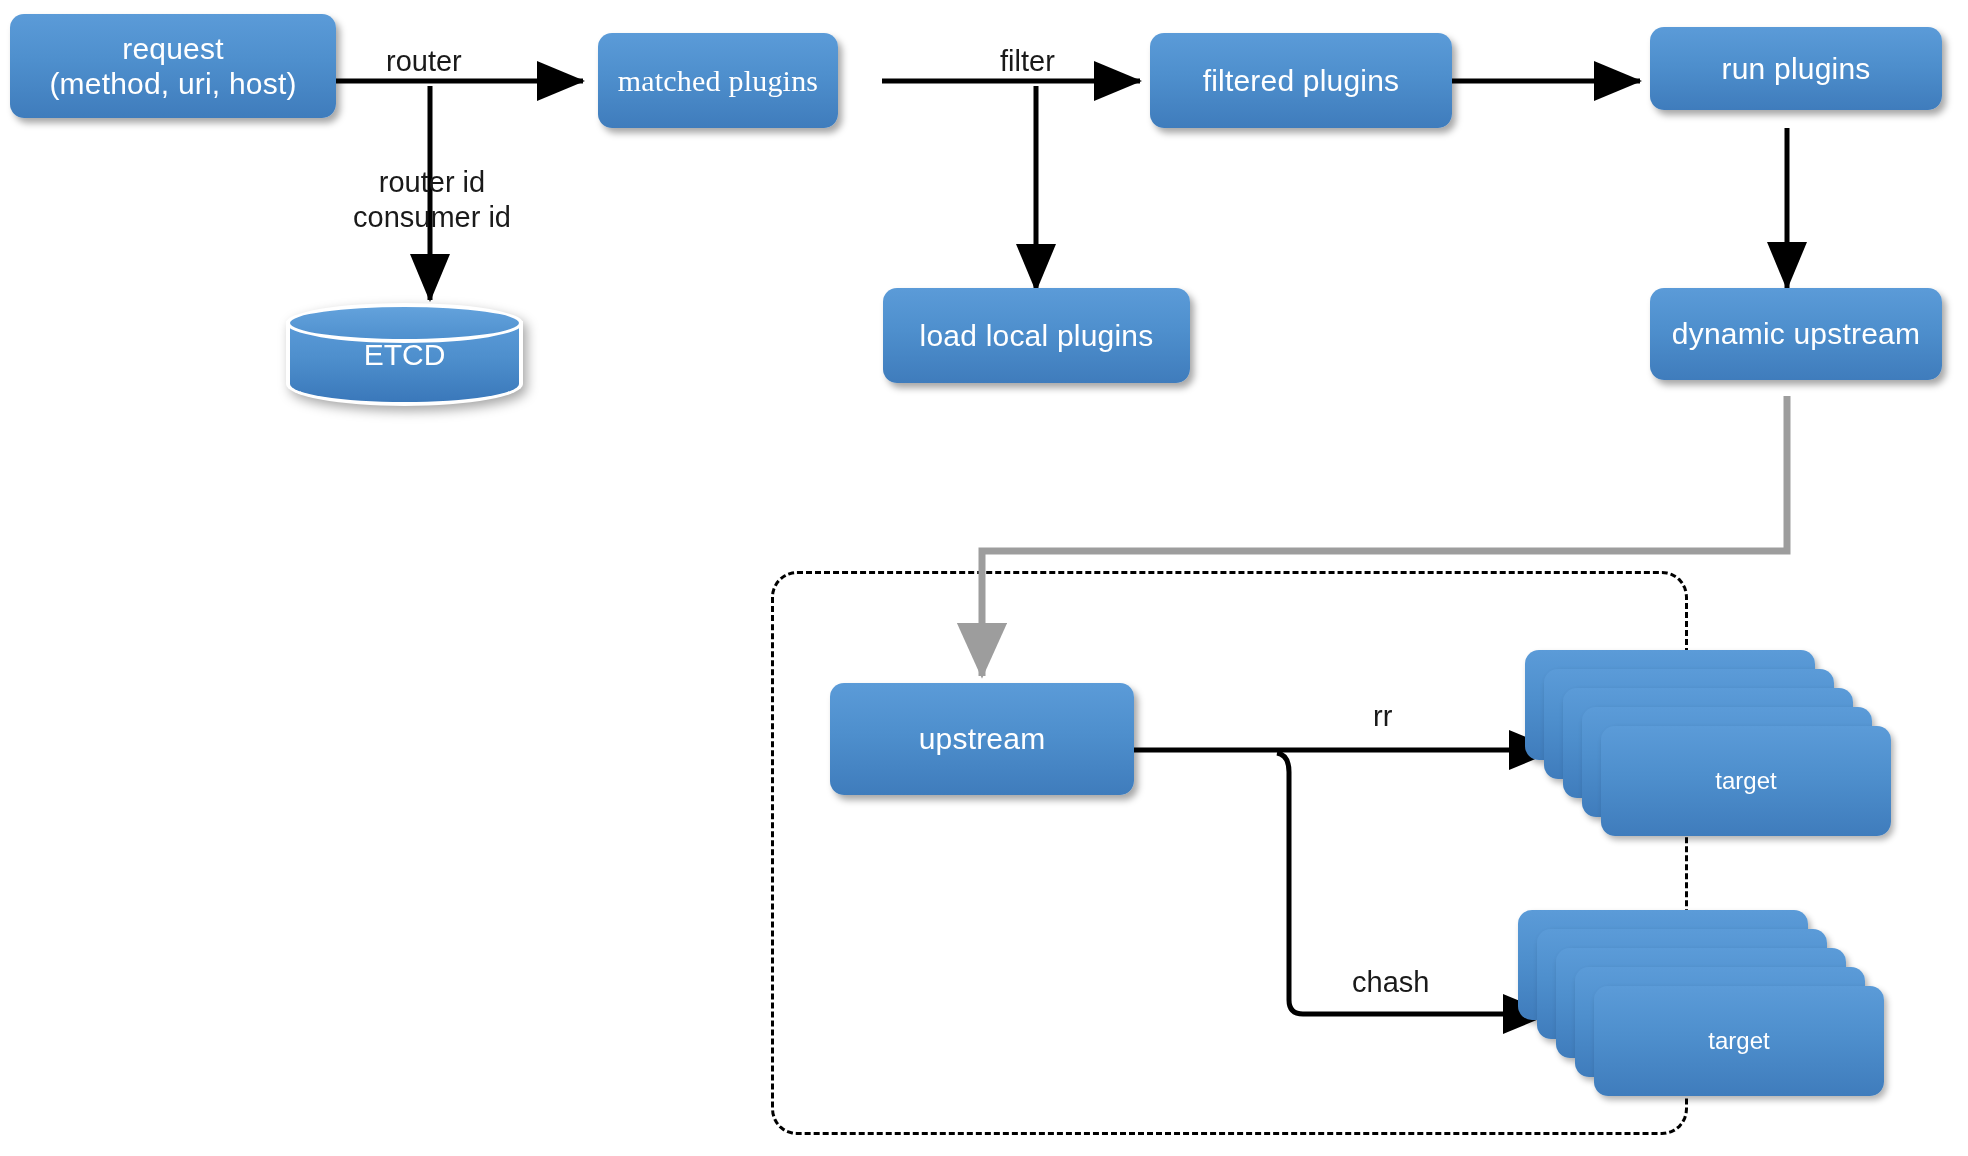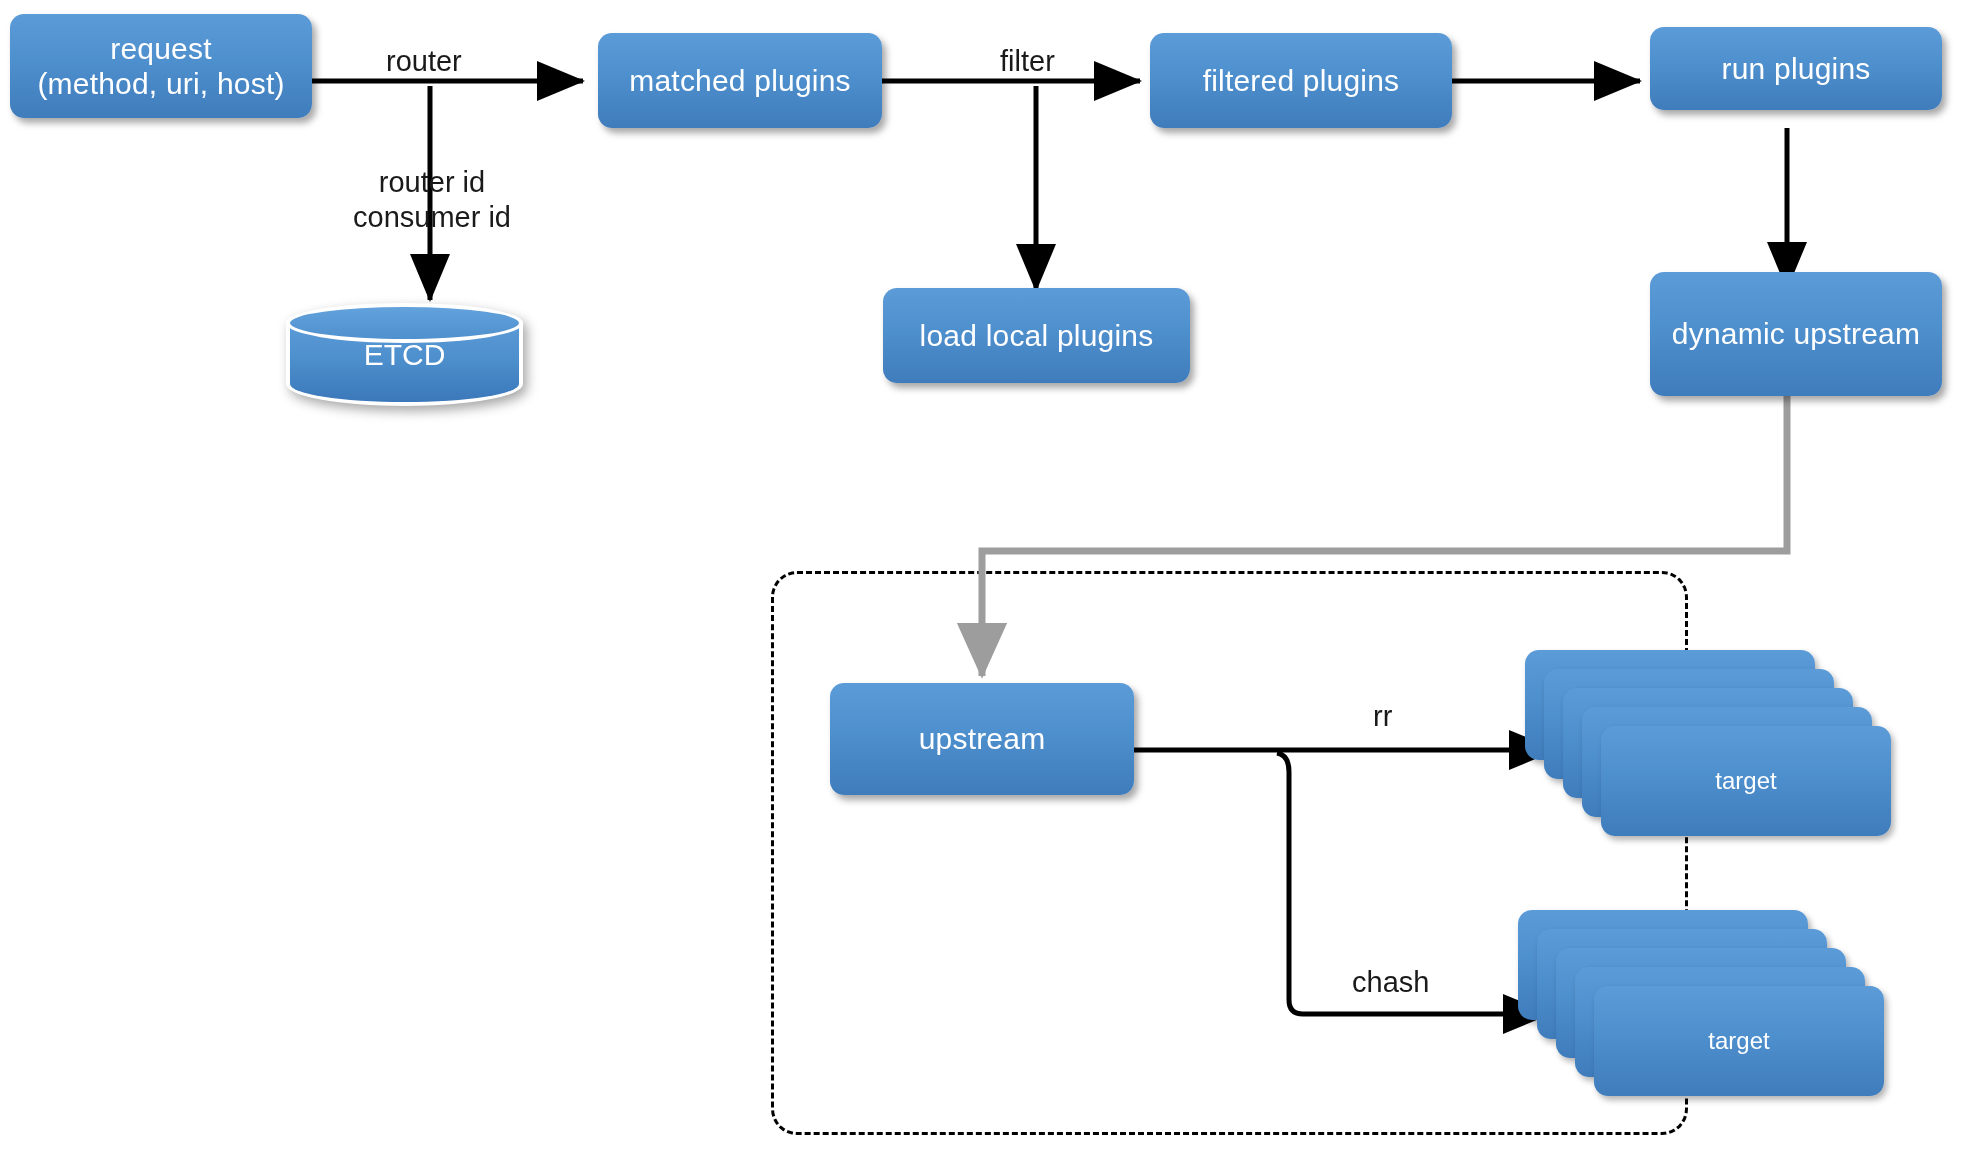--- a/index.html
+++ b/index.html
@@ -153,42 +153,42 @@
 
     <path d="M1134,750 L1265,750" fill="none" stroke="#000000" stroke-width="5"></path>
 
     <line x1="1265" y1="750" x2="1555" y2="750" stroke="#000000" stroke-width="5" marker-end="url(#ahB)"></line>
 
     <path d="M1277,753 Q1289,755 1289,772 L1289,1000 Q1289,1014 1303,1014 L1549,1014" fill="none" stroke="#000000" stroke-width="5" marker-end="url(#ahB)"></path>
   </svg>
 
   <div class="dashed-box" style="left:771px; top:571px; width:917px; height:564px;"></div>
 
-  <div class="node" style="left:10px; top:14px; width:302px; height:104px; flex-direction:column;">
+  <div class="node" style="left:10px; top:14px; width:326px; height:104px; flex-direction:column;">
     <span>request</span>
     <span>(method, uri, host)</span>
   </div>
 
-  <div class="node" style="left:598px; top:33px; width:284px; height:95px;">
+  <div class="node" style="left:598px; top:33px; width:240px; height:95px;font-family:Liberation Serif, serif;">
     <span>matched plugins</span>
   </div>
 
   <div class="node" style="left:1150px; top:33px; width:302px; height:95px;">
     <span>filtered plugins</span>
   </div>
 
   <div class="node" style="left:1650px; top:27px; width:292px; height:83px;">
     <span>run plugins</span>
   </div>
 
   <div class="node" style="left:883px; top:288px; width:307px; height:95px;">
     <span>load local plugins</span>
   </div>
 
-  <div class="node" style="left:1650px; top:272px; width:292px; height:124px;">
+  <div class="node" style="left:1650px; top:288px; width:292px; height:92px;">
     <span>dynamic upstream</span>
   </div>
 
   <div class="node" style="left:830px; top:683px; width:304px; height:112px;">
     <span>upstream</span>
   </div>
 
   <div class="cyl" style="left:286px; top:303px; width:237px; height:103px;">
     <div class="body"></div>
     <div class="top"></div>

